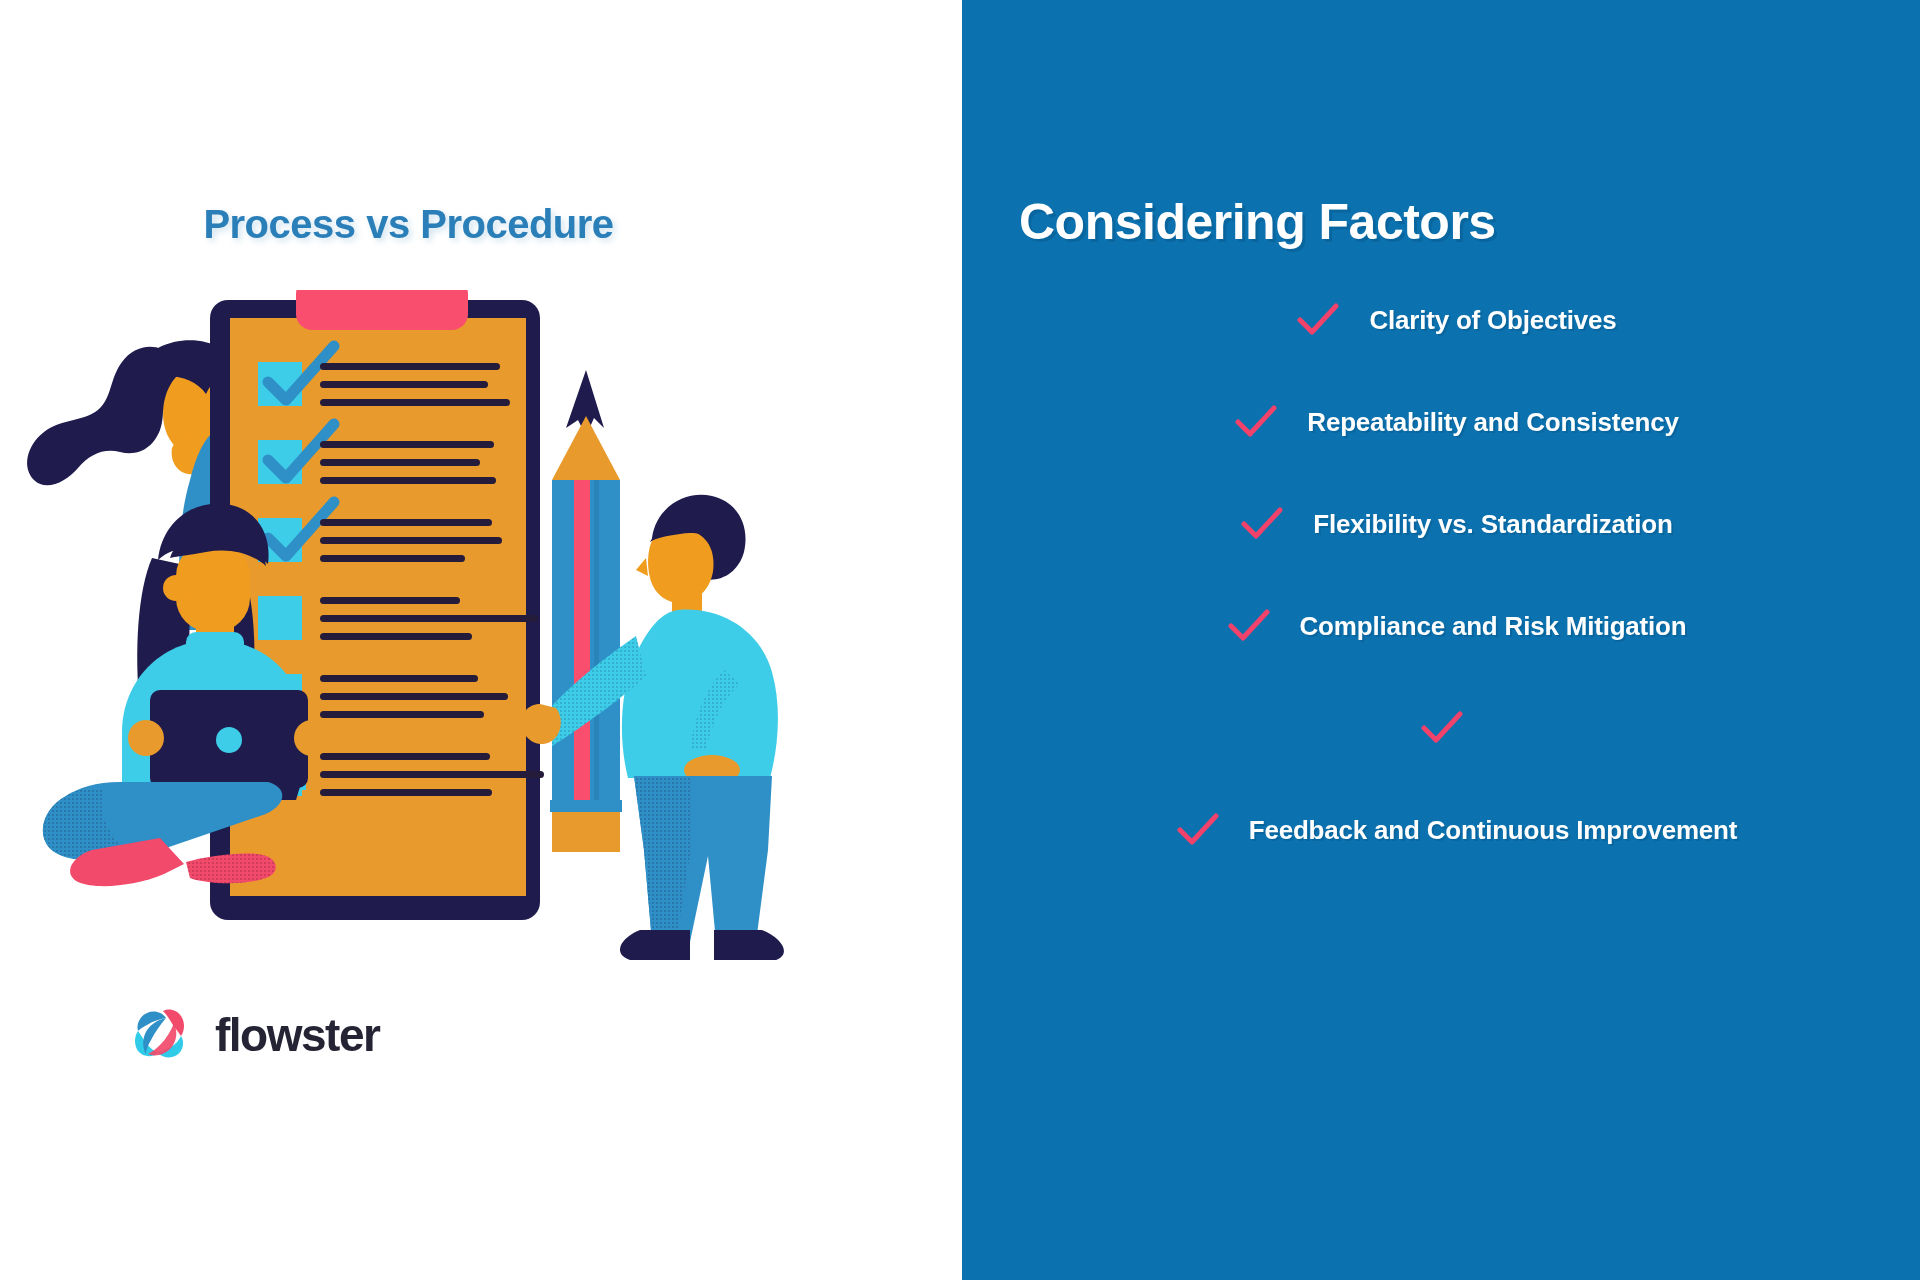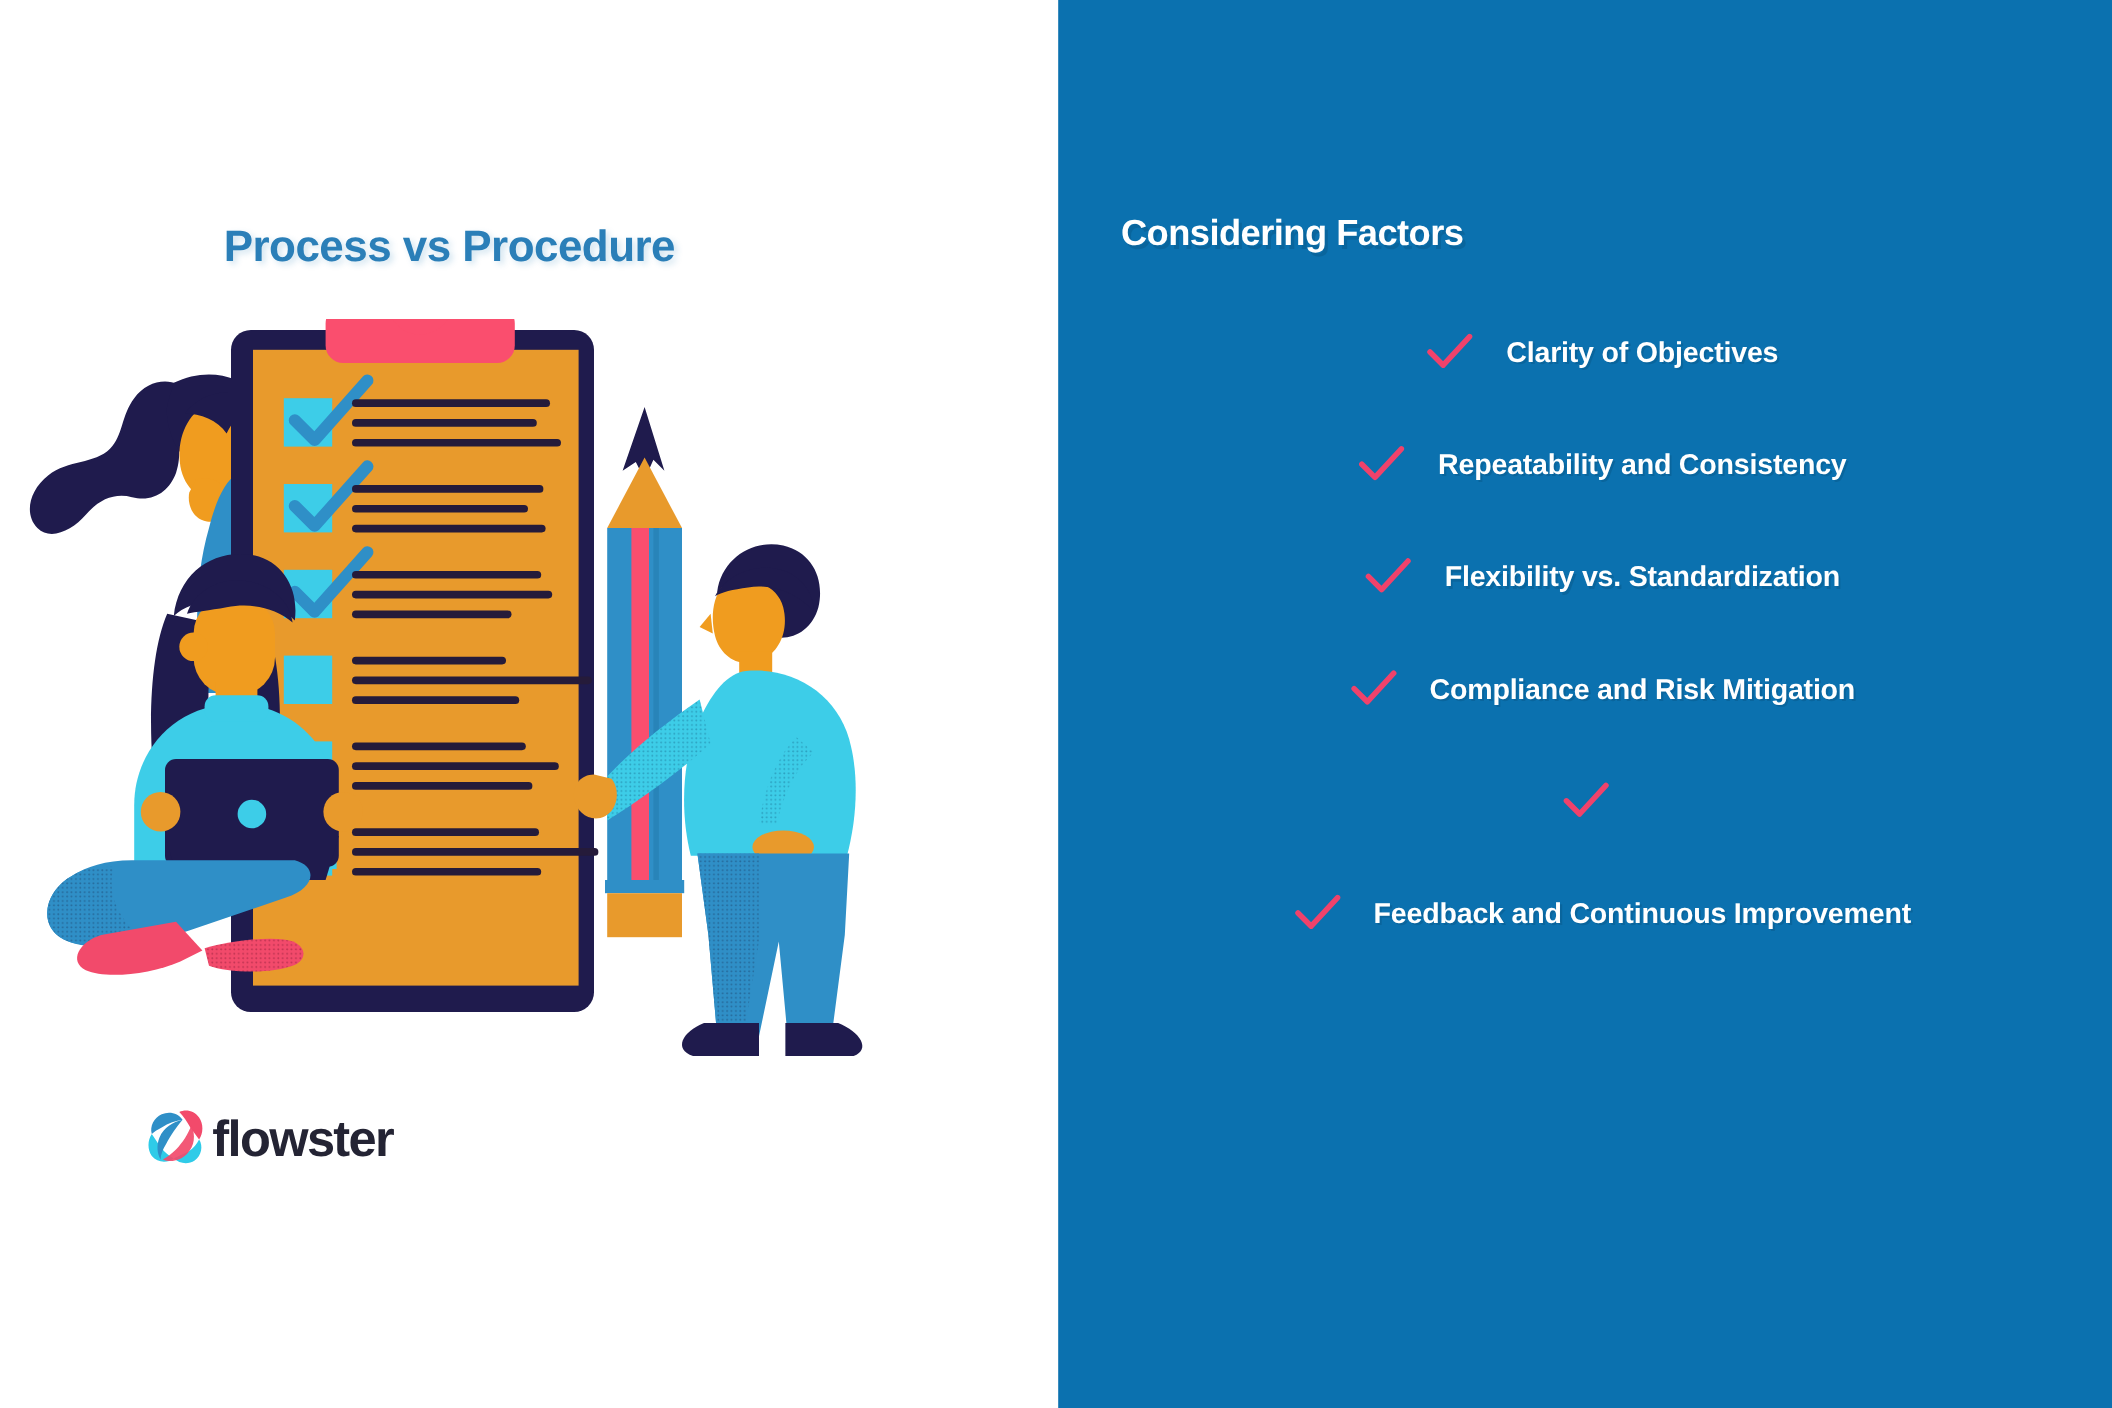--- a/index.html
+++ b/index.html
@@ -8,21 +8,21 @@
 
   .canvas { position:relative; width:1920px; height:1280px; background:#ffffff; }
 
   
   .right-panel{
     position:absolute; left:962px; top:0; width:958px; height:1280px;
     background:#0B71AF;
   }
   .panel-heading{
     position:absolute; left:57px; top:193px;
-    font-size:33px; font-weight:bold; color:#ffffff;
+    font-size:50px; font-weight:bold; color:#ffffff;
     letter-spacing:-0.5px;
     text-shadow:3px 3px 0 rgba(0,0,0,0.10);
   }
   .factor-list{ position:absolute; left:45px; top:296px; width:900px; }
   .factor-row{
     display:flex; align-items:center; height:48px; margin-bottom:54px;justify-content:center;
   }
   .check-wrap{ width:72px; flex:none; display:flex; align-items:center; }
   .check-icon{ display:block; }
   .factor-label{
@@ -41,21 +41,21 @@
     padding-left:17px;
   }
 
   .illustration{ position:absolute; left:0; top:290px; width:962px; height:700px; }
   .illustration svg{ display:block; }
 
   
   .logo{ position:absolute; left:133px; top:1007px; display:flex; align-items:center; }
   .logo-mark{ width:56px; height:56px; flex:none; }
   .logo-text{
-    margin-left:4px; font-size:46px; font-weight:bold; color:#242434;
+    margin-left:26px; font-size:46px; font-weight:bold; color:#242434;
     letter-spacing:-1.5px;
   }
 </style>
 </head>
 <body>
 
 <div class="canvas">
 
   <div class="left-panel">
 

